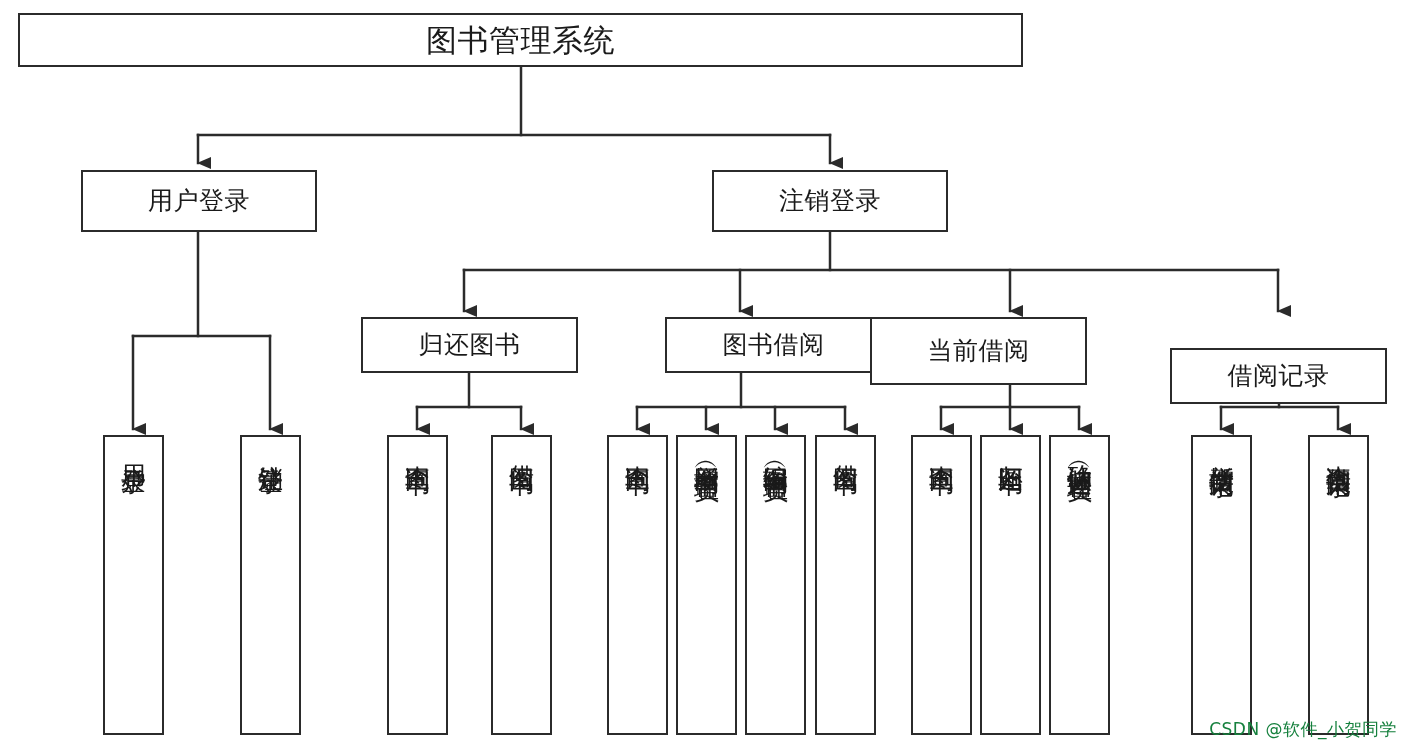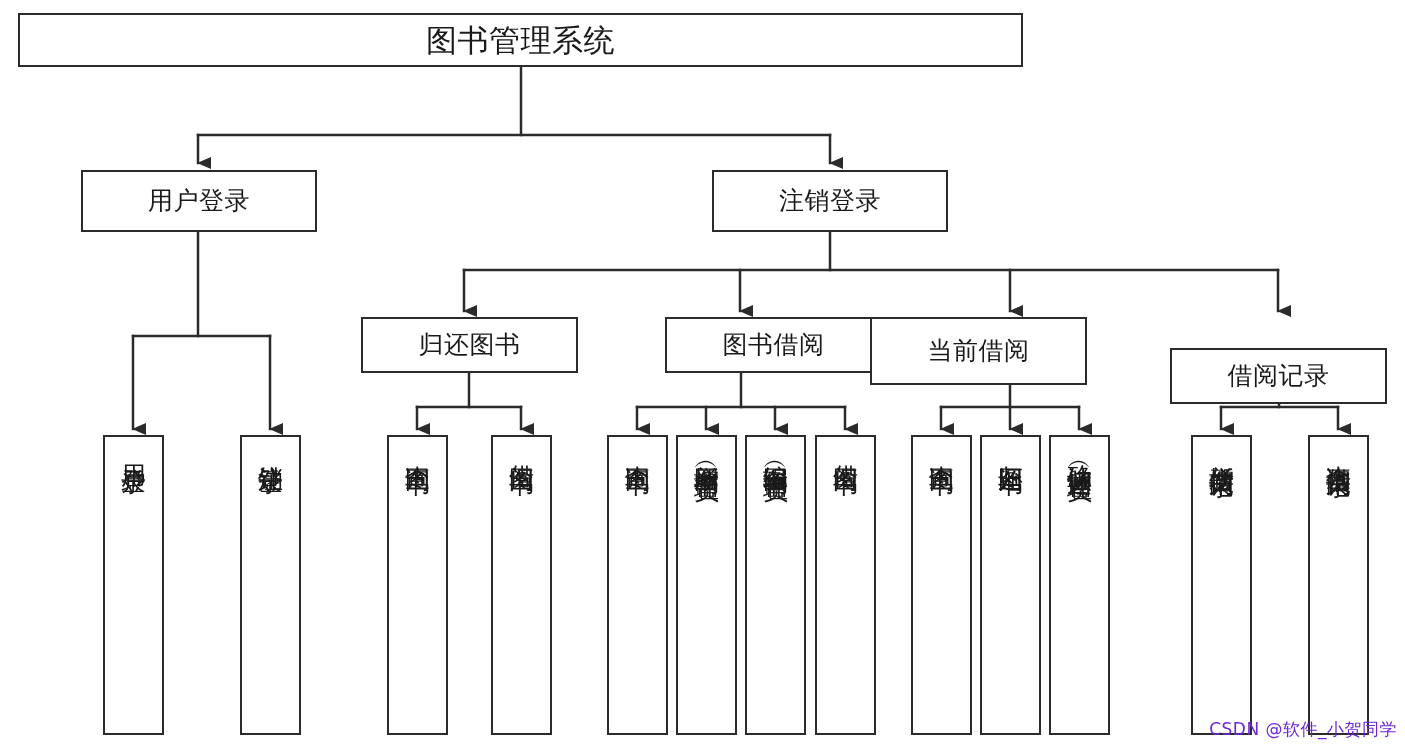--- a/index.html
+++ b/index.html
@@ -63,21 +63,21 @@
     line-height: 1.0;
     letter-spacing: 2px;
     white-space: nowrap;
     display: block;
   }
   .watermark {
     position: absolute;
     right: 8px;
     bottom: 6px;
     font-size: 17px;
-    color: #6d28d9;
+    color: #15803d;
     letter-spacing: 0.5px;
     z-index: 5;
     white-space: nowrap;
     font-family: "DejaVu Sans", "Liberation Sans", sans-serif;
   }
 </style>
 </head>
 <body>
 
 <div id="canvas">

